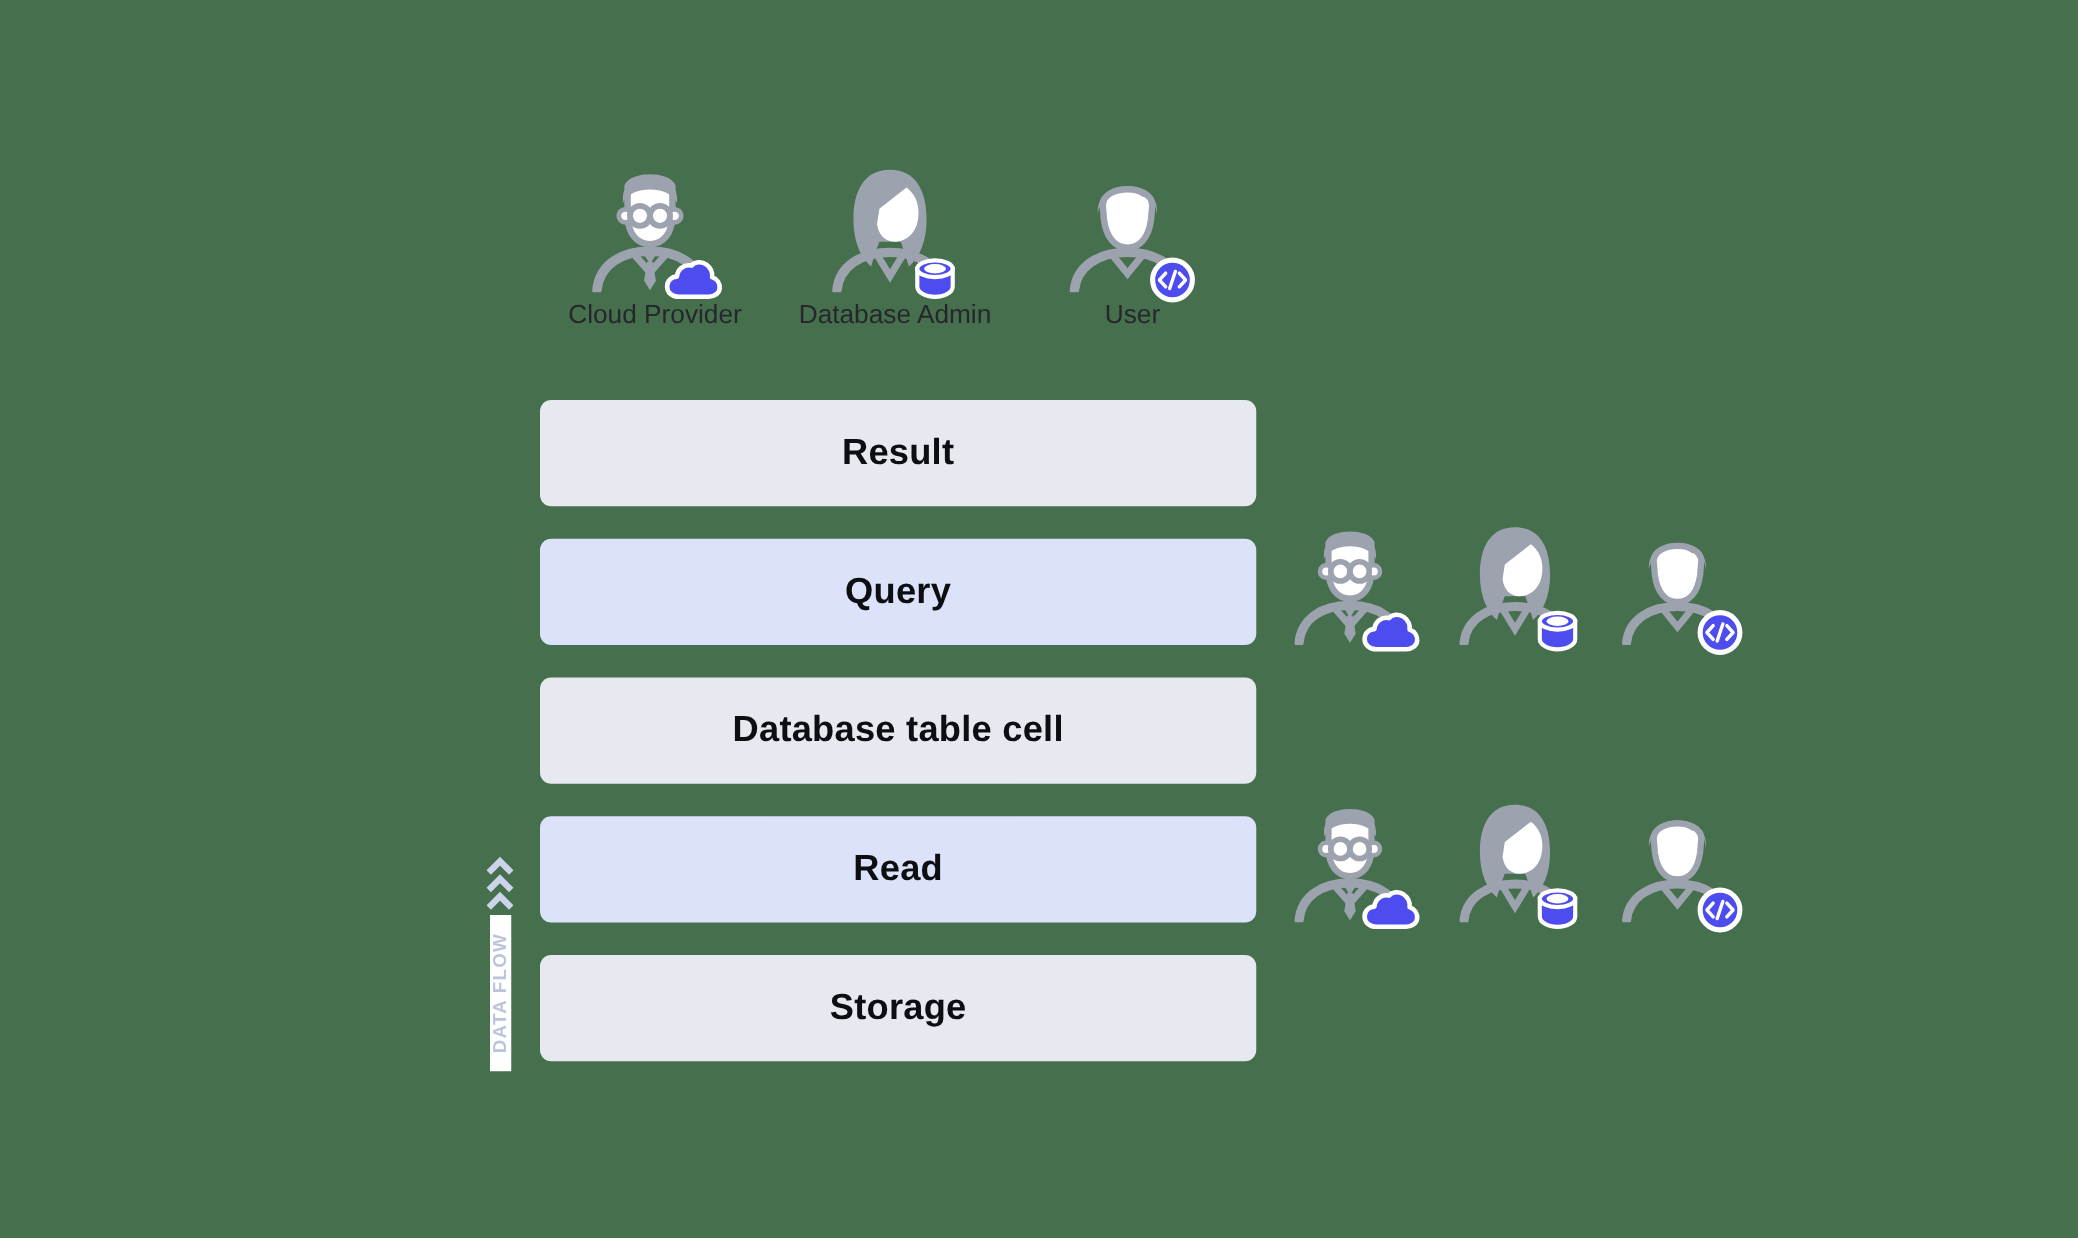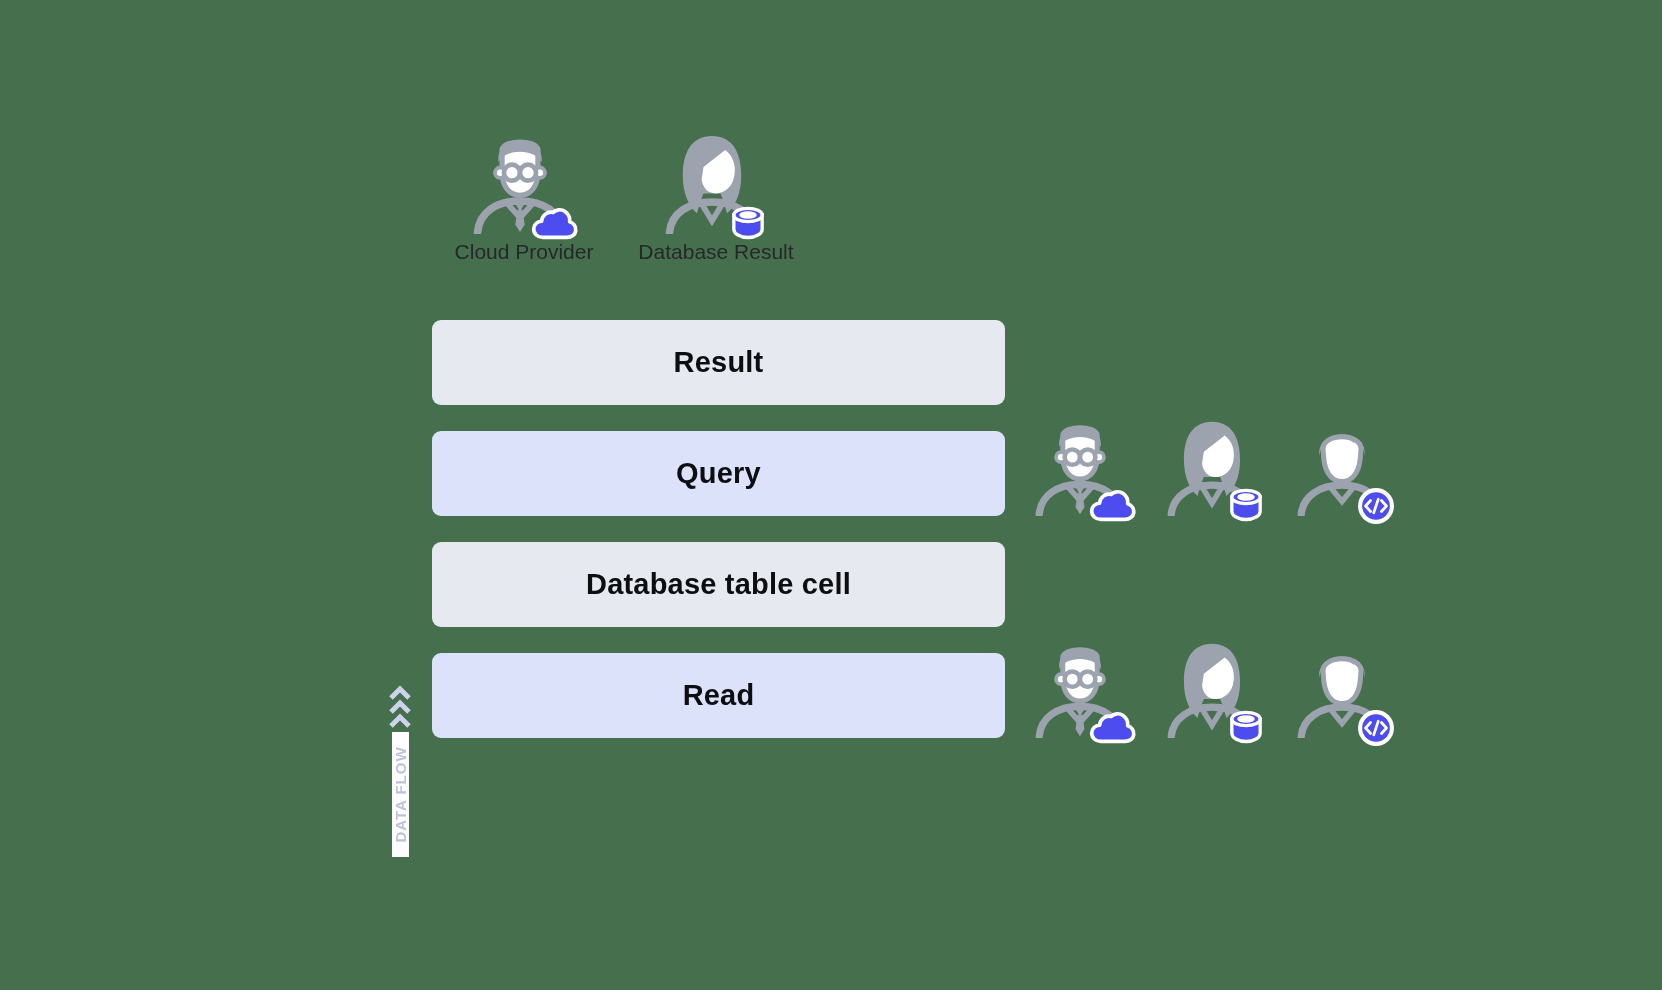--- a/index.html
+++ b/index.html
@@ -133,34 +133,46 @@
       </svg>
     <div class="plabel">Cloud Provider</div>
   </div>
   <div class="figure fig-database-admin">
     <svg class="person">
         <use href="#p-female"></use>
       </svg>
     <svg class="badge badge-db">
         <use href="#b-db"></use>
       </svg>
-    <div class="plabel">Database Result</div>
+    <div class="plabel">Database Admin</div>
+  </div>
+  <div class="figure fig-user">
+    <svg class="person">
+        <use href="#p-user"></use>
+      </svg>
+    <svg class="badge badge-code">
+        <use href="#b-code"></use>
+      </svg>
+    <div class="plabel">User</div>
   </div>
 
   <div class="bar tone-gray bar-result">
     <span>Result</span>
   </div>
   <div class="bar tone-lavender bar-query">
     <span>Query</span>
   </div>
   <div class="bar tone-lavender bar-read">
     <span>Read</span>
   </div>
   <div class="bar tone-gray bar-dbcell">
     <span>Database table cell</span>
+  </div>
+  <div class="bar tone-gray bar-storage">
+    <span>Storage</span>
   </div>
 
   <svg class="flow-chevrons">
       <use href="#chevrons-up"></use>
     </svg>
   <div class="flow-strip">
     <span class="flow-text">DATA FLOW</span>
   </div>
 
   <div class="figure small row1-1">

